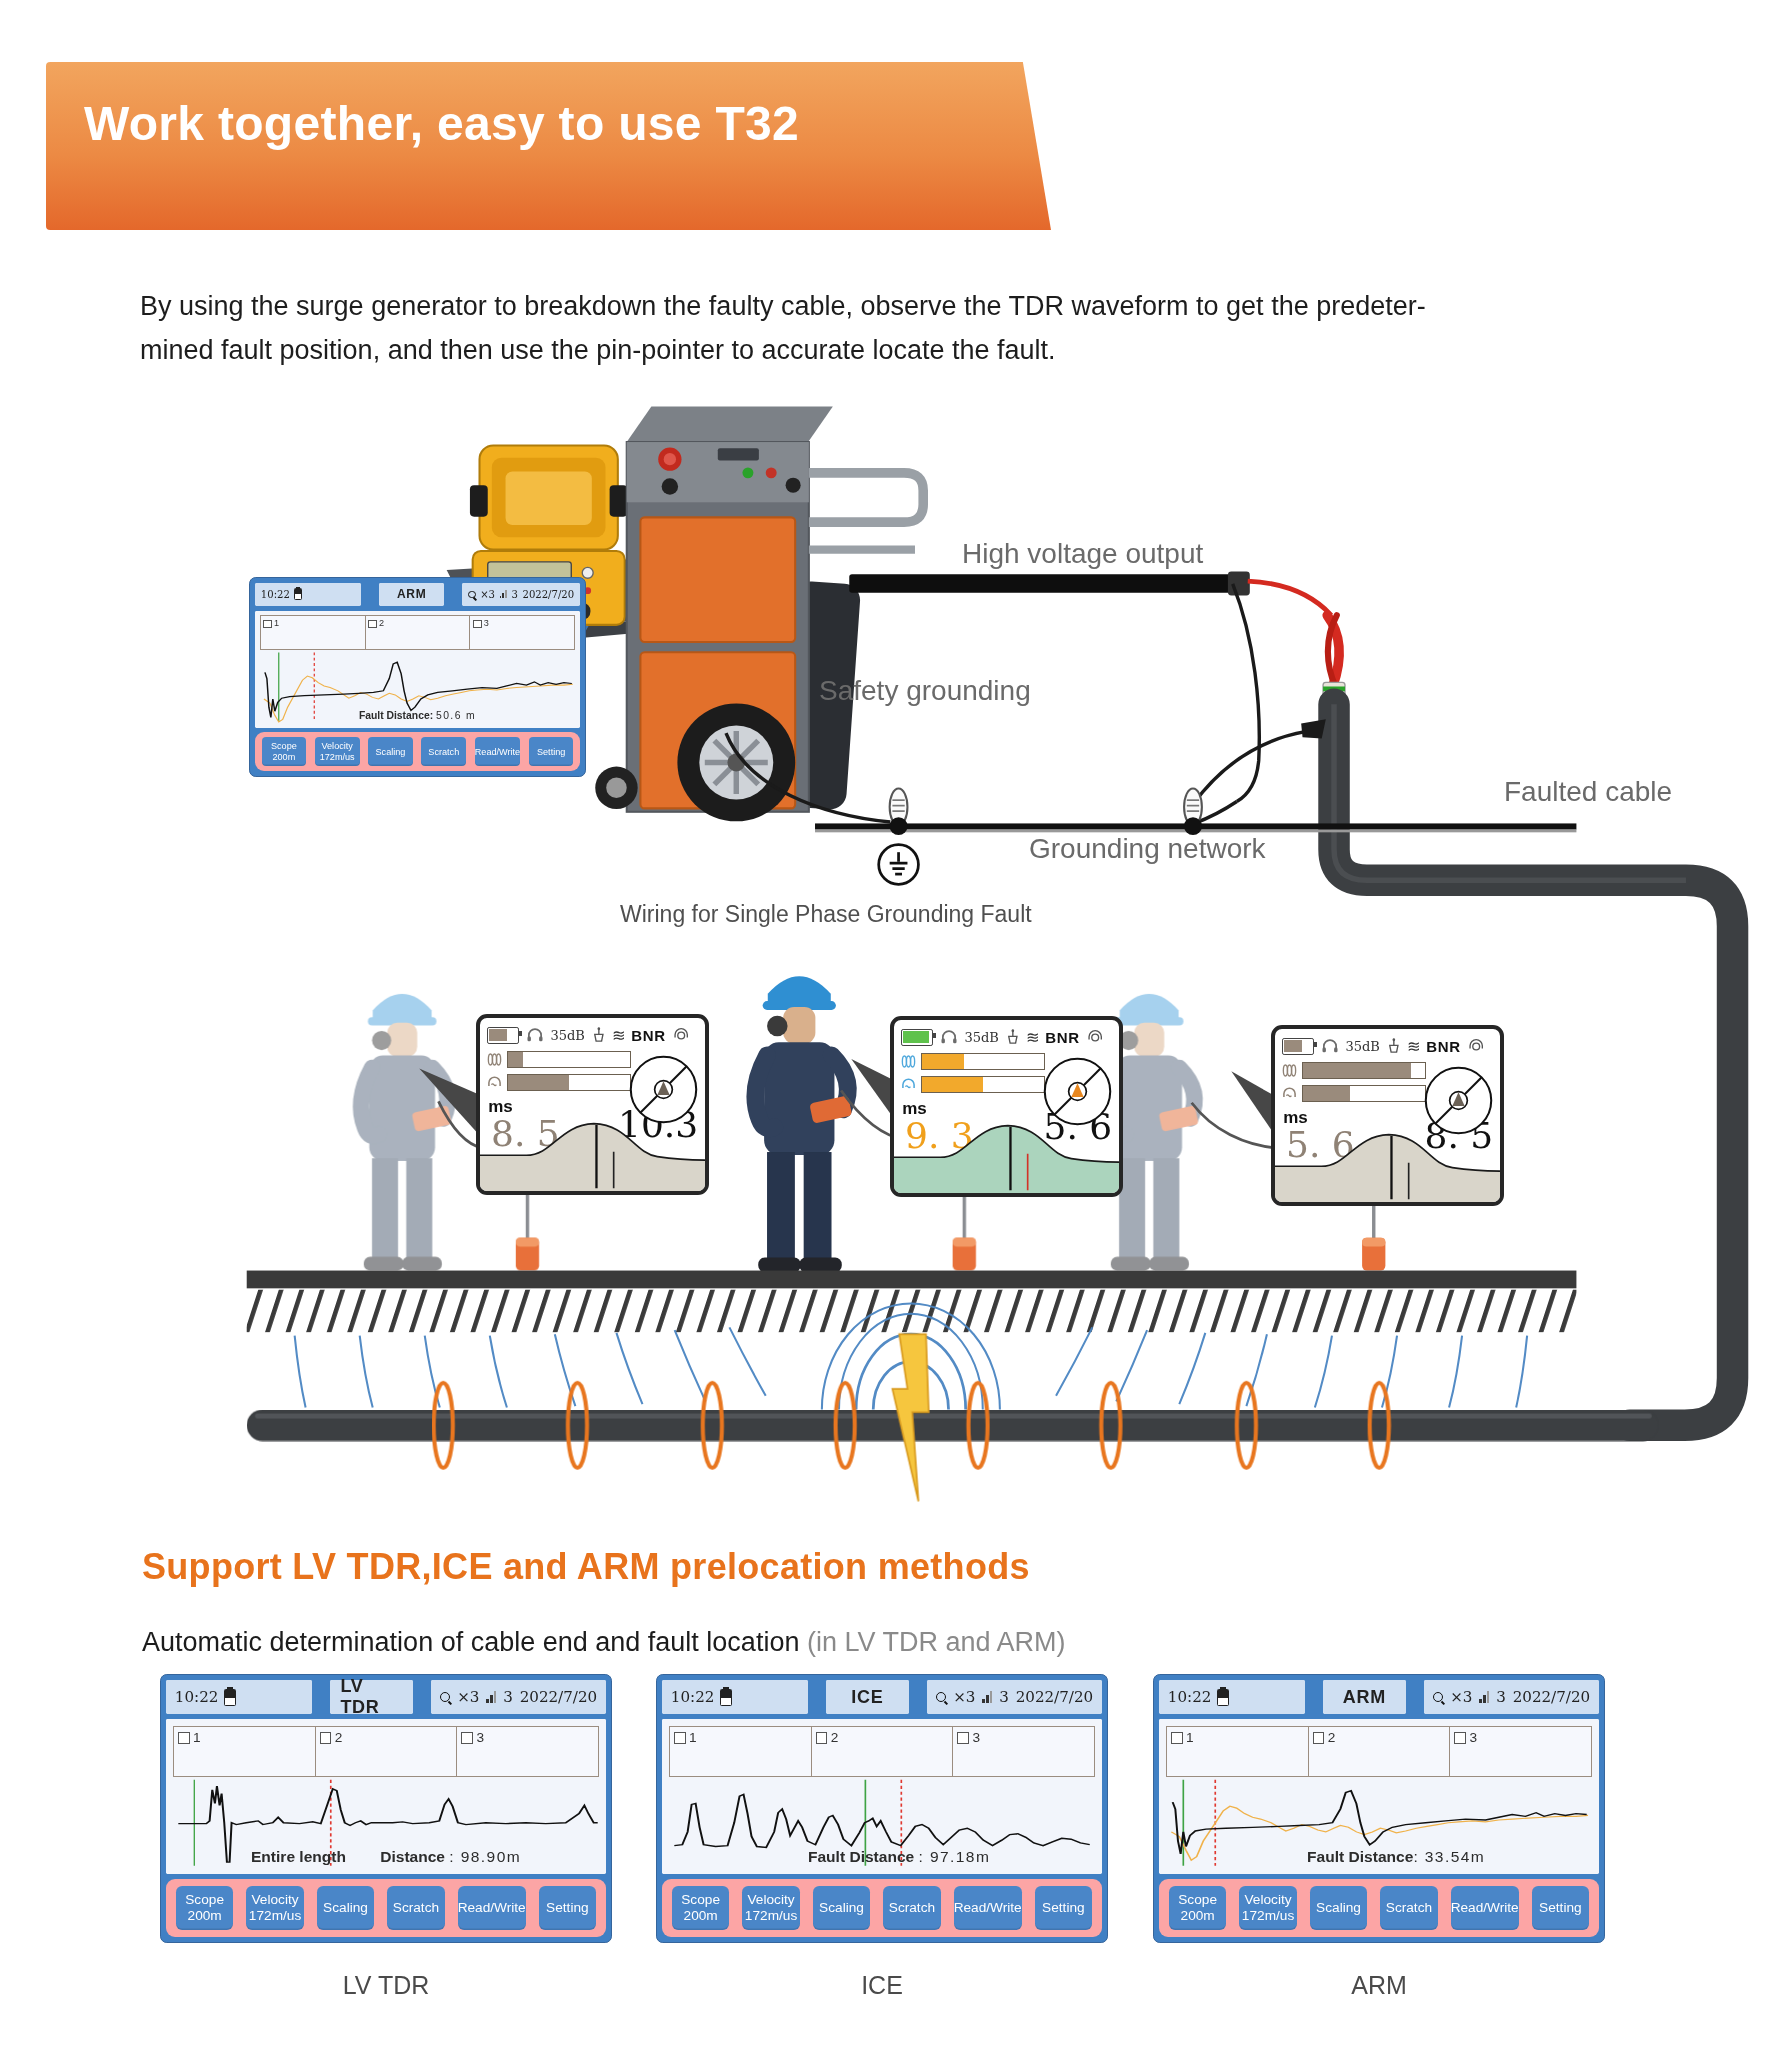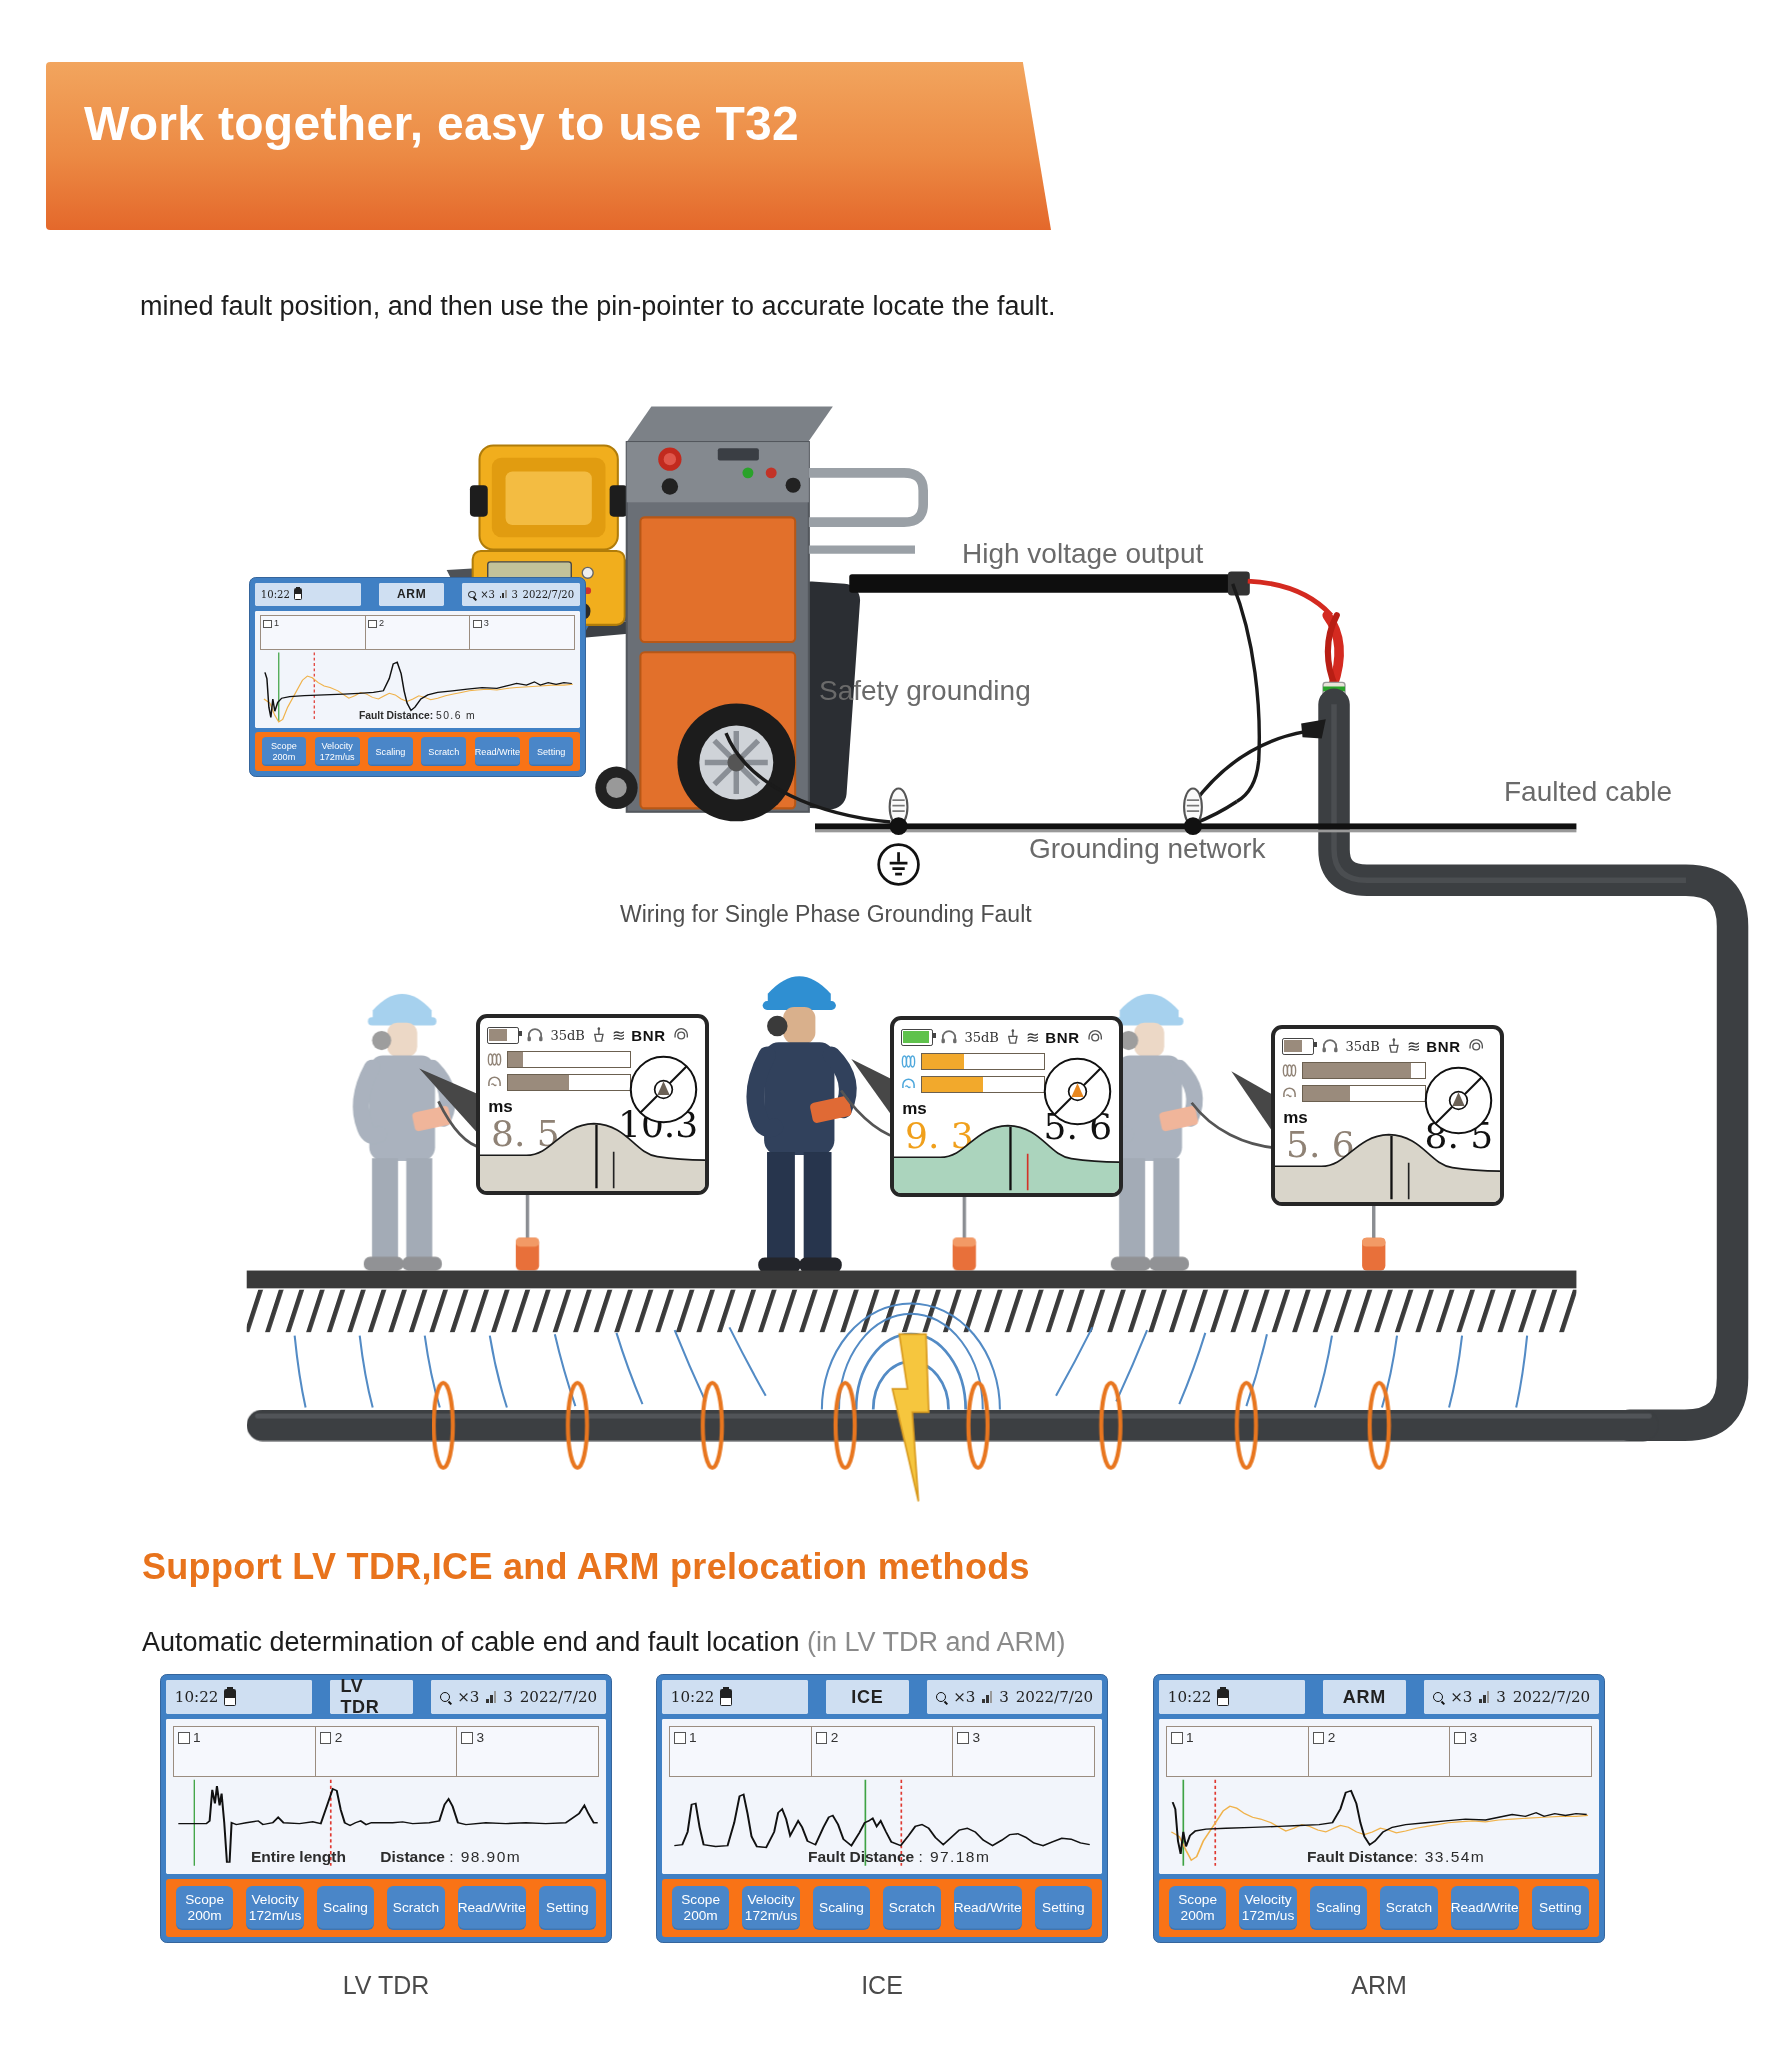--- a/index.html
+++ b/index.html
@@ -37,21 +37,21 @@
   .scr .body{background:#F2F5FB;flex:1;display:flex;flex-direction:column;position:relative;border-radius:1.4px;}
   .scr .chk{display:flex;height:3.4em;margin:.5em .5em 0 .5em;border:1.4px solid #9B8D80;background:#F6F8FD;flex:0 0 auto;}
   .scr .chk .ch{flex:1;border-left:1.4px solid #9B8D80;padding:.2em .3em;font-size:.95em;color:#333;display:flex;align-items:flex-start;gap:.25em;}
   .scr .chk .ch:first-child{border-left:none;}
   .cbx{display:inline-block;width:.7em;height:.7em;border:1px solid #555;background:#fff;margin-top:.15em;}
   .scr .wave{flex:1;position:relative;margin:0 .5em;}
   .scr .wave svg{position:absolute;left:0;top:0;width:100%;height:100%;}
   .scr .dist{position:absolute;left:0;right:0;bottom:.2em;display:flex;justify-content:center;gap:2.2em;color:#2c2c2c;font-size:1.08em;}
   .scr .dist b{font-weight:bold;}
   .scr .dist .val{letter-spacing:1.4px;}
-  .scr .bbar{background:#f97316;display:flex;gap:.9em;padding:.5em .7em;border-radius:3px;flex:0 0 auto;}
+  .scr .bbar{background:#fca5a5;display:flex;gap:.9em;padding:.5em .7em;border-radius:9px;flex:0 0 auto;}
   .scr .btn{flex:1;background:#4A86C8;border-radius:.45em;color:#fff;display:flex;flex-direction:column;align-items:center;justify-content:center;line-height:1.15;height:3.2em;font-size:.95em;box-shadow:inset 0 -1.4px 0 rgba(0,0,0,.12);}
   .scr .btn span:empty{display:none;}
 
   
   .loc{position:absolute;width:233px;height:181px;background:#fff;border:4.1px solid #262626;border-radius:11px;box-sizing:border-box;overflow:hidden;}
   .loc.t-gray{--fill:#9A8B7C;--numl:#8F8275;--mound:#D9D5CA;--icon:#8F8275;--batt:#9A8B7C;--arrow:#6b6156;--l2:#222222;}
   .loc.t-green{--fill:#F2A92C;--numl:#F0A01C;--mound:#ABD4BD;--icon:#4FA8DC;--batt:#5FC24C;--arrow:#E8871F;--l2:#D33227;}
   .loc .toprow{position:absolute;left:6.8px;top:5.5px;right:5.5px;height:23px;display:flex;align-items:center;gap:6.8px;}
   .loc .lbatt{width:30px;height:15px;border:1.7px solid #444;border-radius:2.1px;position:relative;flex:0 0 auto;}
   .loc .lbatt:after{content:"";position:absolute;right:-4.1px;top:3.4px;width:2.7px;height:5.5px;background:#444;}
@@ -79,20 +79,21 @@
 
 <div class="page">
 
   <div class="banner">
     <div class="bt">
       <div>Work together, easy to use T32</div>
     </div>
   </div>
 
   <div class="intro">
+    <div>By using the surge generator to breakdown the faulty cable, observe the TDR waveform to get the predeter-</div>
     <div>mined fault position, and then use the pin-pointer to accurate locate the fault.</div>
   </div>
 
   <svg style="position:absolute;left:0;top:377px;" width="1780" height="1164" viewBox="0 0 2599 1700">
     <defs>
       <pattern id="hatch" width="30" height="70" patternUnits="userSpaceOnUse" patternTransform="skewX(-18)">
         <rect width="30" height="70" fill="#ffffff"></rect>
           <rect width="7" height="70" fill="#3a3a3a"></rect>
       </pattern>
       <g id="wkr">

